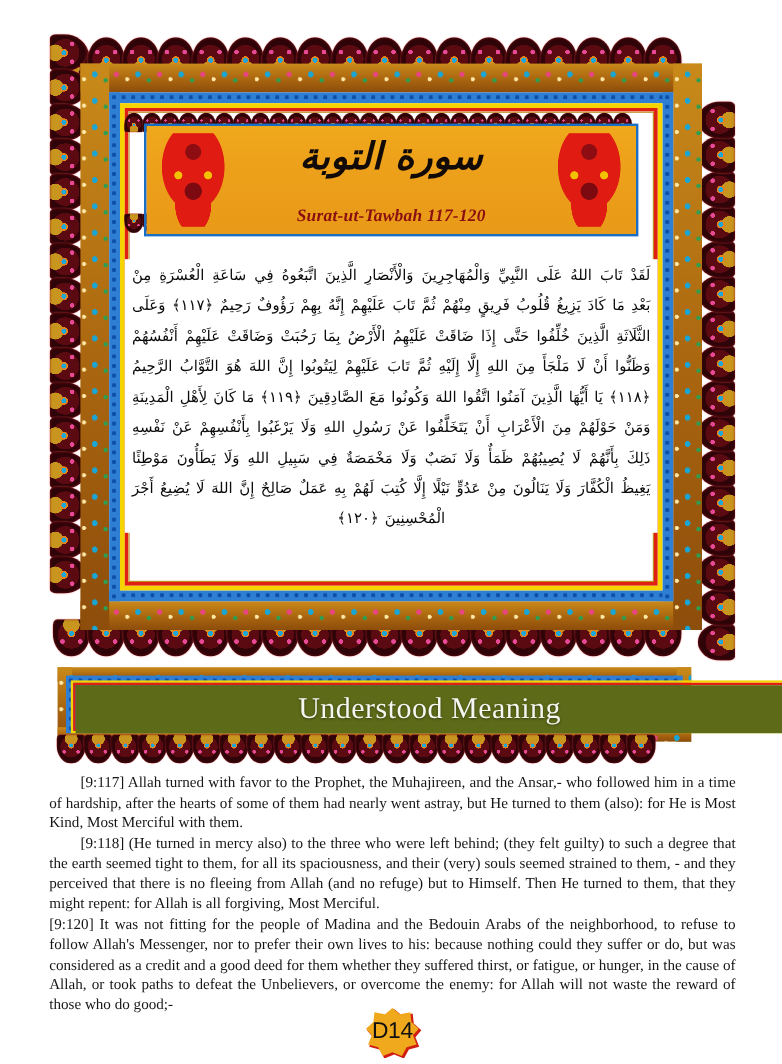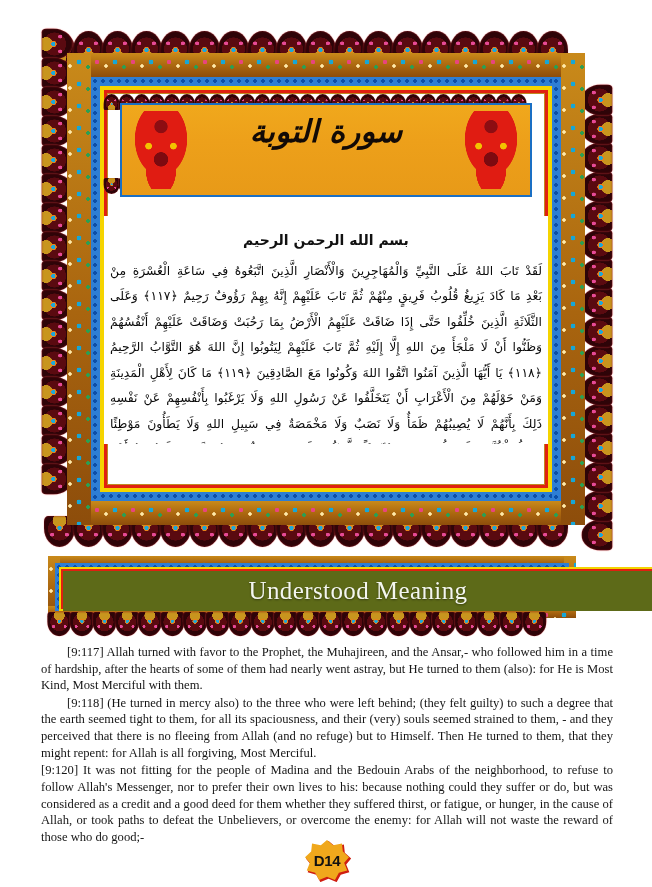--- a/index.html
+++ b/index.html
@@ -223,22 +223,22 @@
     background: #cf1d10;
     transform: translate(1.5px, 1.5px) scale(1.03);
   }
   #page-num {
     position: absolute;
     inset: 0;
     display: flex;
     align-items: center;
     justify-content: center;
     font-family: "Liberation Sans", sans-serif;
-    font-size: 15px;
-    font-weight: bold;
+    font-size: 19px;
+    font-weight: normal;
     color: #111111;
     letter-spacing: -0.3px;
   }
 </style>
 </head>
 <body>
 
 <div id="quran-panel">
 
   <div class="scallop-row" style="left:-2px; top:-2px; width:562px;">
@@ -396,25 +396,25 @@
       <div class="scallop"></div>
     <div class="scallop"></div>
   </div>
 </div>
 
 <div id="title-cartouche">
   <div id="title-inner">
     <div class="medallion left"></div>
     <div class="medallion right"></div>
     <div id="surah-arabic">سورة التوبة</div>
+    <div id="surah-latin">Surat-ut-Tawbah 117-120</div>
   </div>
 </div>
 
 <div id="quran-text-area">
-  <div id="bismillah">بسم الله الرحمن الرحيم</div>
   <div id="ayat">لَقَدْ تَابَ اللهُ عَلَى النَّبِيِّ وَالْمُهَاجِرِينَ وَالْأَنْصَارِ الَّذِينَ اتَّبَعُوهُ فِي سَاعَةِ الْعُسْرَةِ مِنْ بَعْدِ مَا كَادَ يَزِيغُ قُلُوبُ فَرِيقٍ مِنْهُمْ ثُمَّ تَابَ عَلَيْهِمْ إِنَّهُ بِهِمْ رَؤُوفٌ رَحِيمٌ ﴿١١٧﴾ وَعَلَى الثَّلَاثَةِ الَّذِينَ خُلِّفُوا حَتَّى إِذَا ضَاقَتْ عَلَيْهِمُ الْأَرْضُ بِمَا رَحُبَتْ وَضَاقَتْ عَلَيْهِمْ أَنْفُسُهُمْ وَظَنُّوا أَنْ لَا مَلْجَأَ مِنَ اللهِ إِلَّا إِلَيْهِ ثُمَّ تَابَ عَلَيْهِمْ لِيَتُوبُوا إِنَّ اللهَ هُوَ التَّوَّابُ الرَّحِيمُ ﴿١١٨﴾ يَا أَيُّهَا الَّذِينَ آمَنُوا اتَّقُوا اللهَ وَكُونُوا مَعَ الصَّادِقِينَ ﴿١١٩﴾ مَا كَانَ لِأَهْلِ الْمَدِينَةِ وَمَنْ حَوْلَهُمْ مِنَ الْأَعْرَابِ أَنْ يَتَخَلَّفُوا عَنْ رَسُولِ اللهِ وَلَا يَرْغَبُوا بِأَنْفُسِهِمْ عَنْ نَفْسِهِ ذَلِكَ بِأَنَّهُمْ لَا يُصِيبُهُمْ ظَمَأٌ وَلَا نَصَبٌ وَلَا مَخْمَصَةٌ فِي سَبِيلِ اللهِ وَلَا يَطَأُونَ مَوْطِئًا يَغِيظُ الْكُفَّارَ وَلَا يَنَالُونَ مِنْ عَدُوٍّ نَيْلًا إِلَّا كُتِبَ لَهُمْ بِهِ عَمَلٌ صَالِحٌ إِنَّ اللهَ لَا يُضِيعُ أَجْرَ الْمُحْسِنِينَ ﴿١٢٠﴾</div>
 </div>
 
 <div id="green-banner">
 
   <div class="gold-band" style="left:0; top:0; width:528px; height:12px;"></div>
   <div class="gold-band" style="left:0; top:0; width:12px; height:62px;"></div>
   <div class="gold-band" style="left:516px; top:0; width:12px; height:62px;"></div>
   <div class="gold-band" style="left:0; top:50px; width:528px; height:12px;"></div>
 

